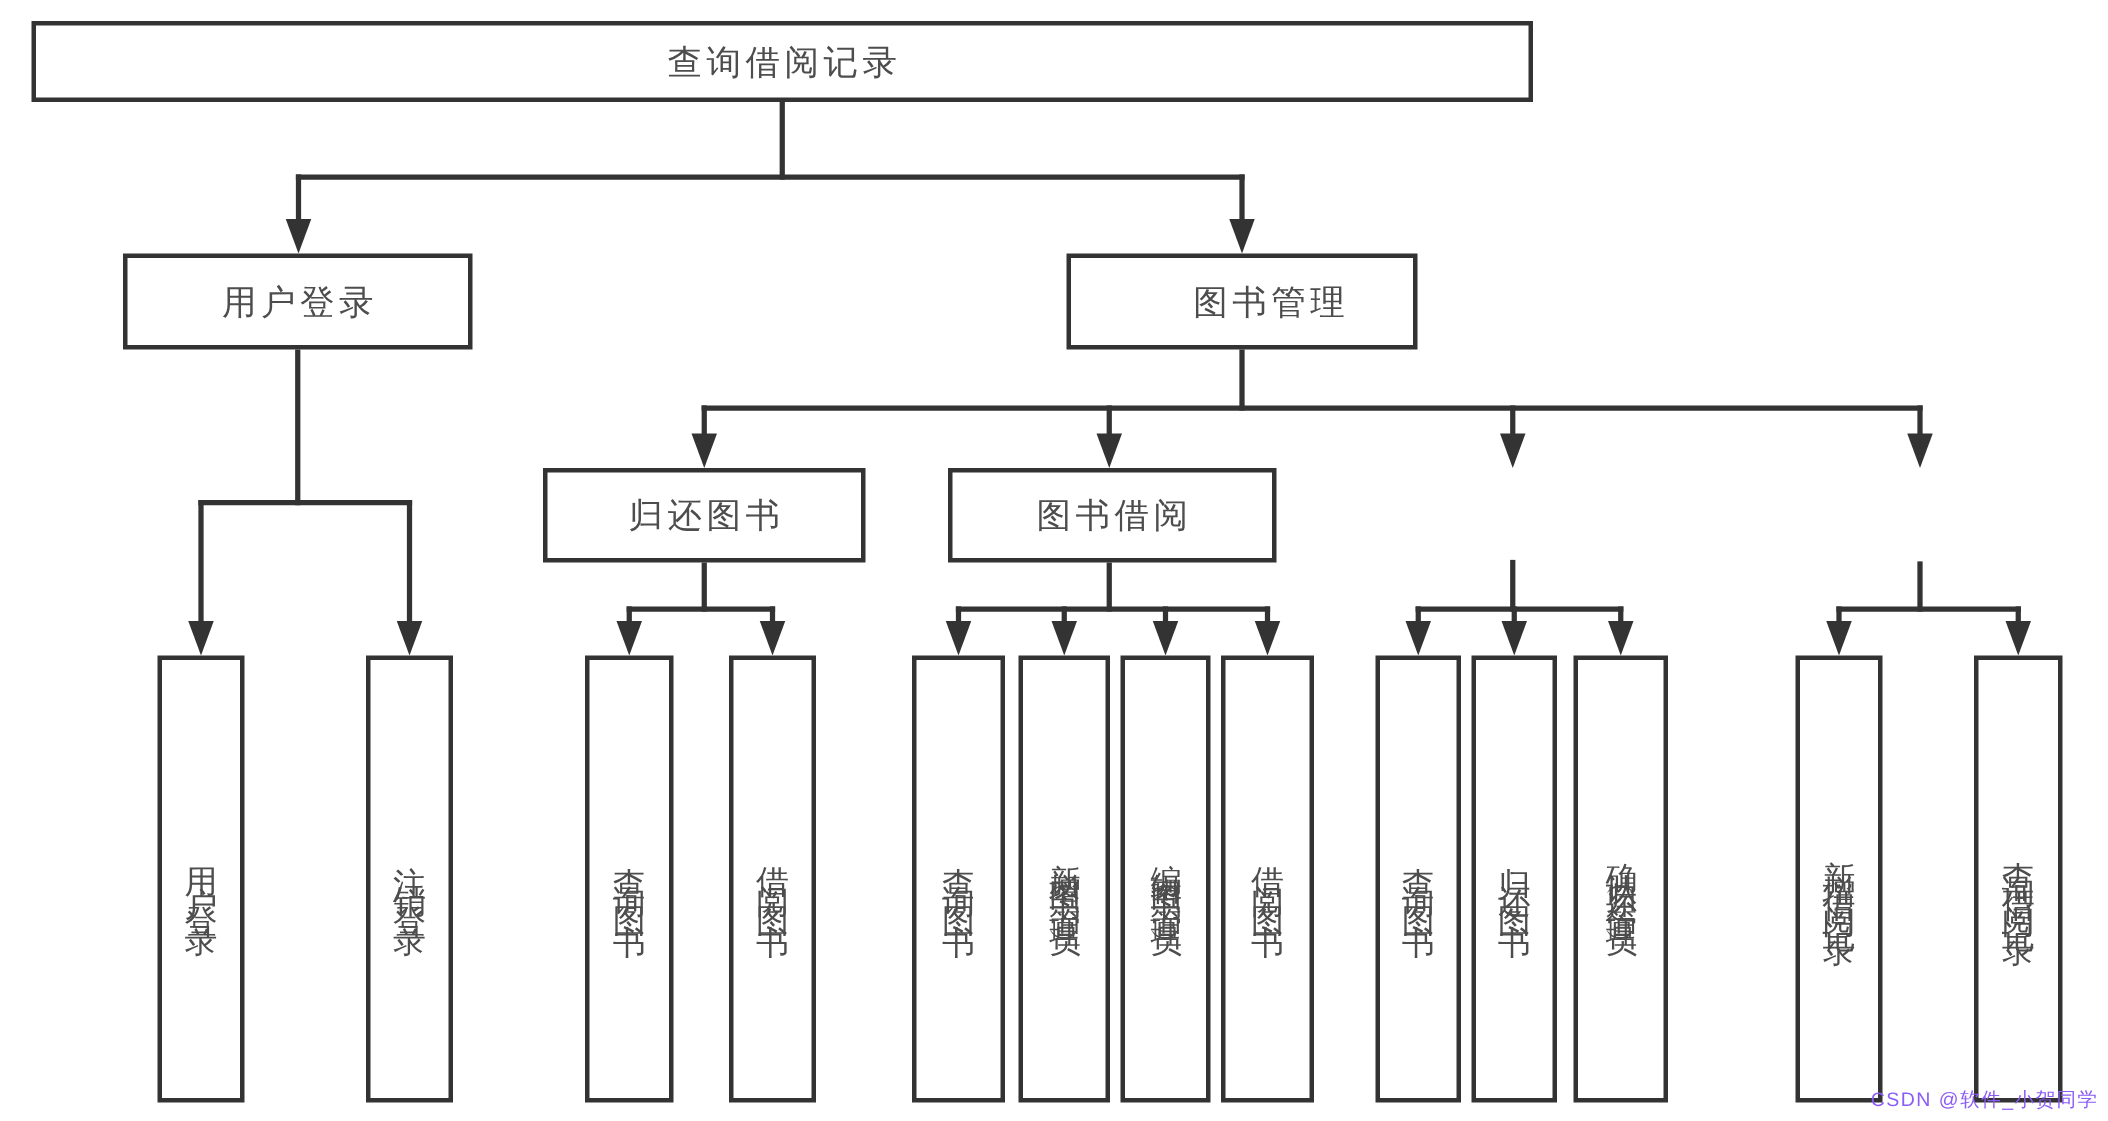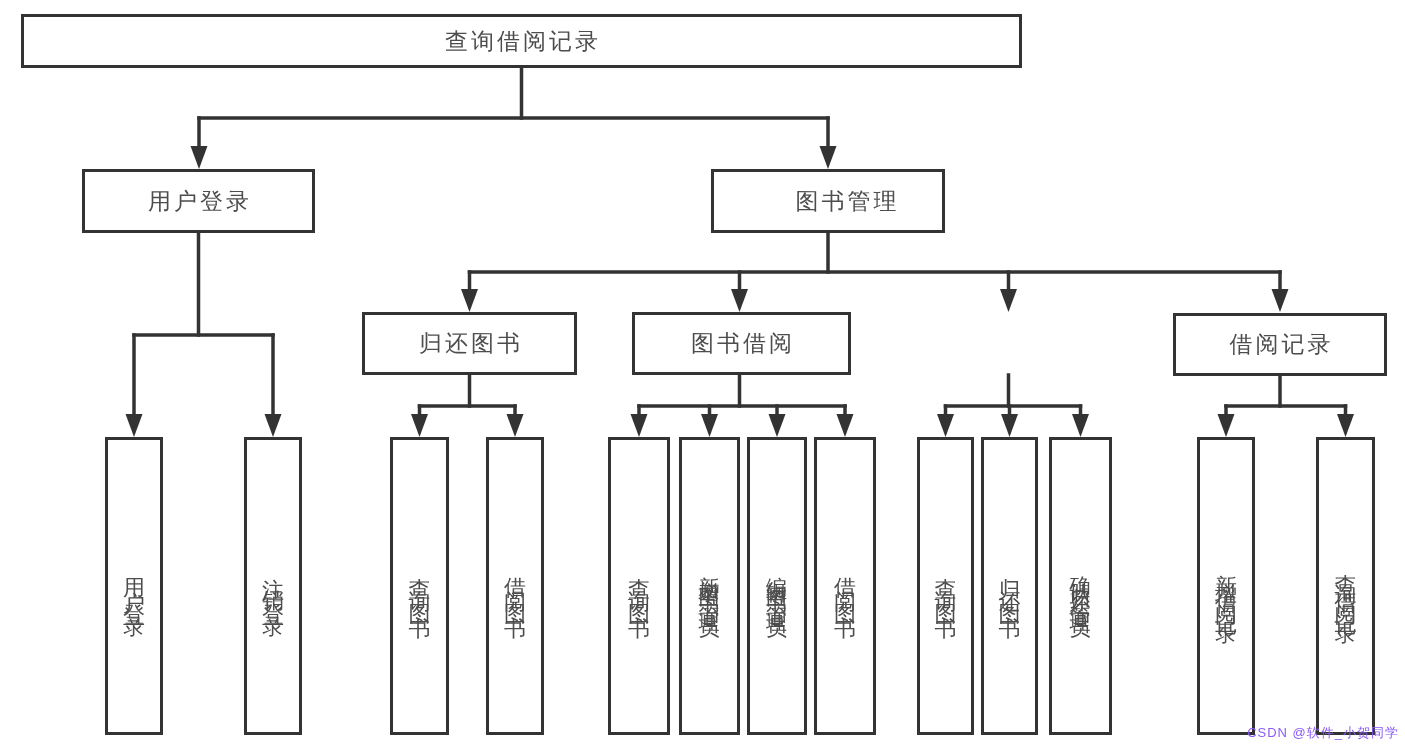--- a/index.html
+++ b/index.html
@@ -95,23 +95,20 @@
   <div class="box h-box" style="left:711px;top:169px;width:234px;height:64px;padding-left:36px;">
     <span>图书管理</span>
   </div>
 
   <div class="box h-box" style="left:362px;top:312px;width:215px;height:63px;">
     <span>归还图书</span>
   </div>
   <div class="box h-box" style="left:632px;top:312px;width:219px;height:63px;">
     <span>图书借阅</span>
   </div>
-  <div class="box h-box" style="left:1173px;top:313px;width:214px;height:63px;">
-    <span>借阅记录</span>
-  </div>
 
   <div class="box v-box sp-lg" style="left:105px;top:437px;width:58px;height:298px;">
     <span>用户登录</span>
   </div>
   <div class="box v-box sp-lg" style="left:244px;top:437px;width:58px;height:298px;">
     <span>注销登录</span>
   </div>
 
   <div class="box v-box sp-lg" style="left:390px;top:437px;width:59px;height:298px;">
     <span>查询图书</span>

